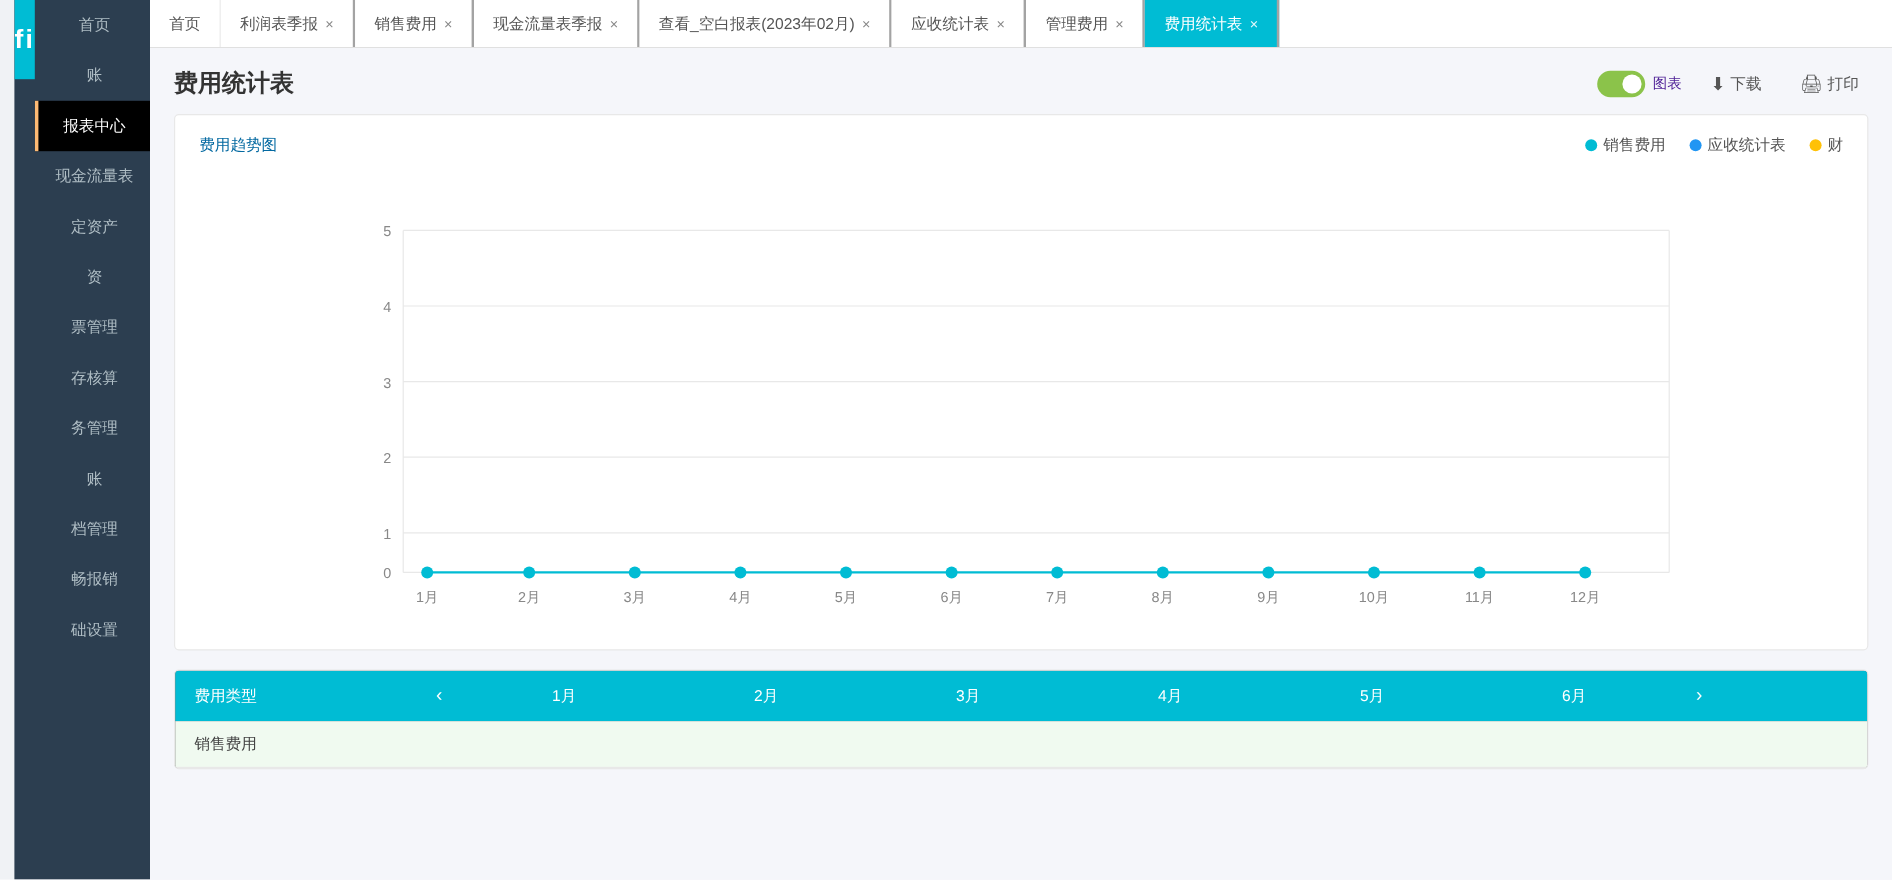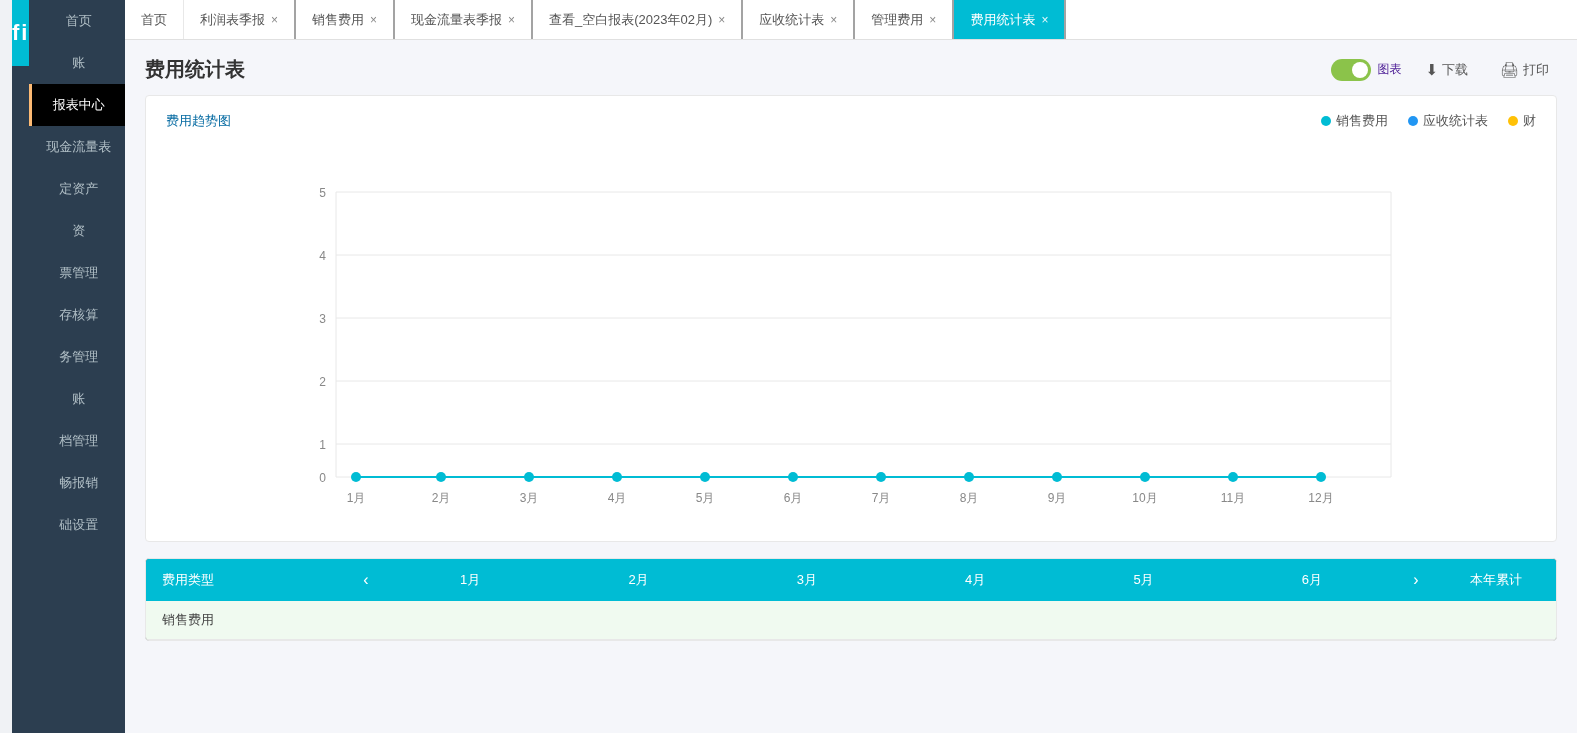--- a/index.html
+++ b/index.html
@@ -370,21 +370,20 @@
       <div class="table-header-row">
         <div class="th-cell left">费用类型</div>
         <div class="th-cell nav-arrow">‹</div>
         <div class="th-cell">1月</div>
         <div class="th-cell">2月</div>
         <div class="th-cell">3月</div>
         <div class="th-cell">4月</div>
         <div class="th-cell">5月</div>
         <div class="th-cell">6月</div>
         <div class="th-cell nav-arrow">›</div>
-        <div class="th-cell">本年累计</div>
       </div>
 
       <div class="table-data-row">
         <div class="td-cell left">销售费用</div>
         <div class="td-cell"></div>
         <div class="td-cell"></div>
         <div class="td-cell"></div>
         <div class="td-cell"></div>
         <div class="td-cell"></div>
         <div class="td-cell"></div>

